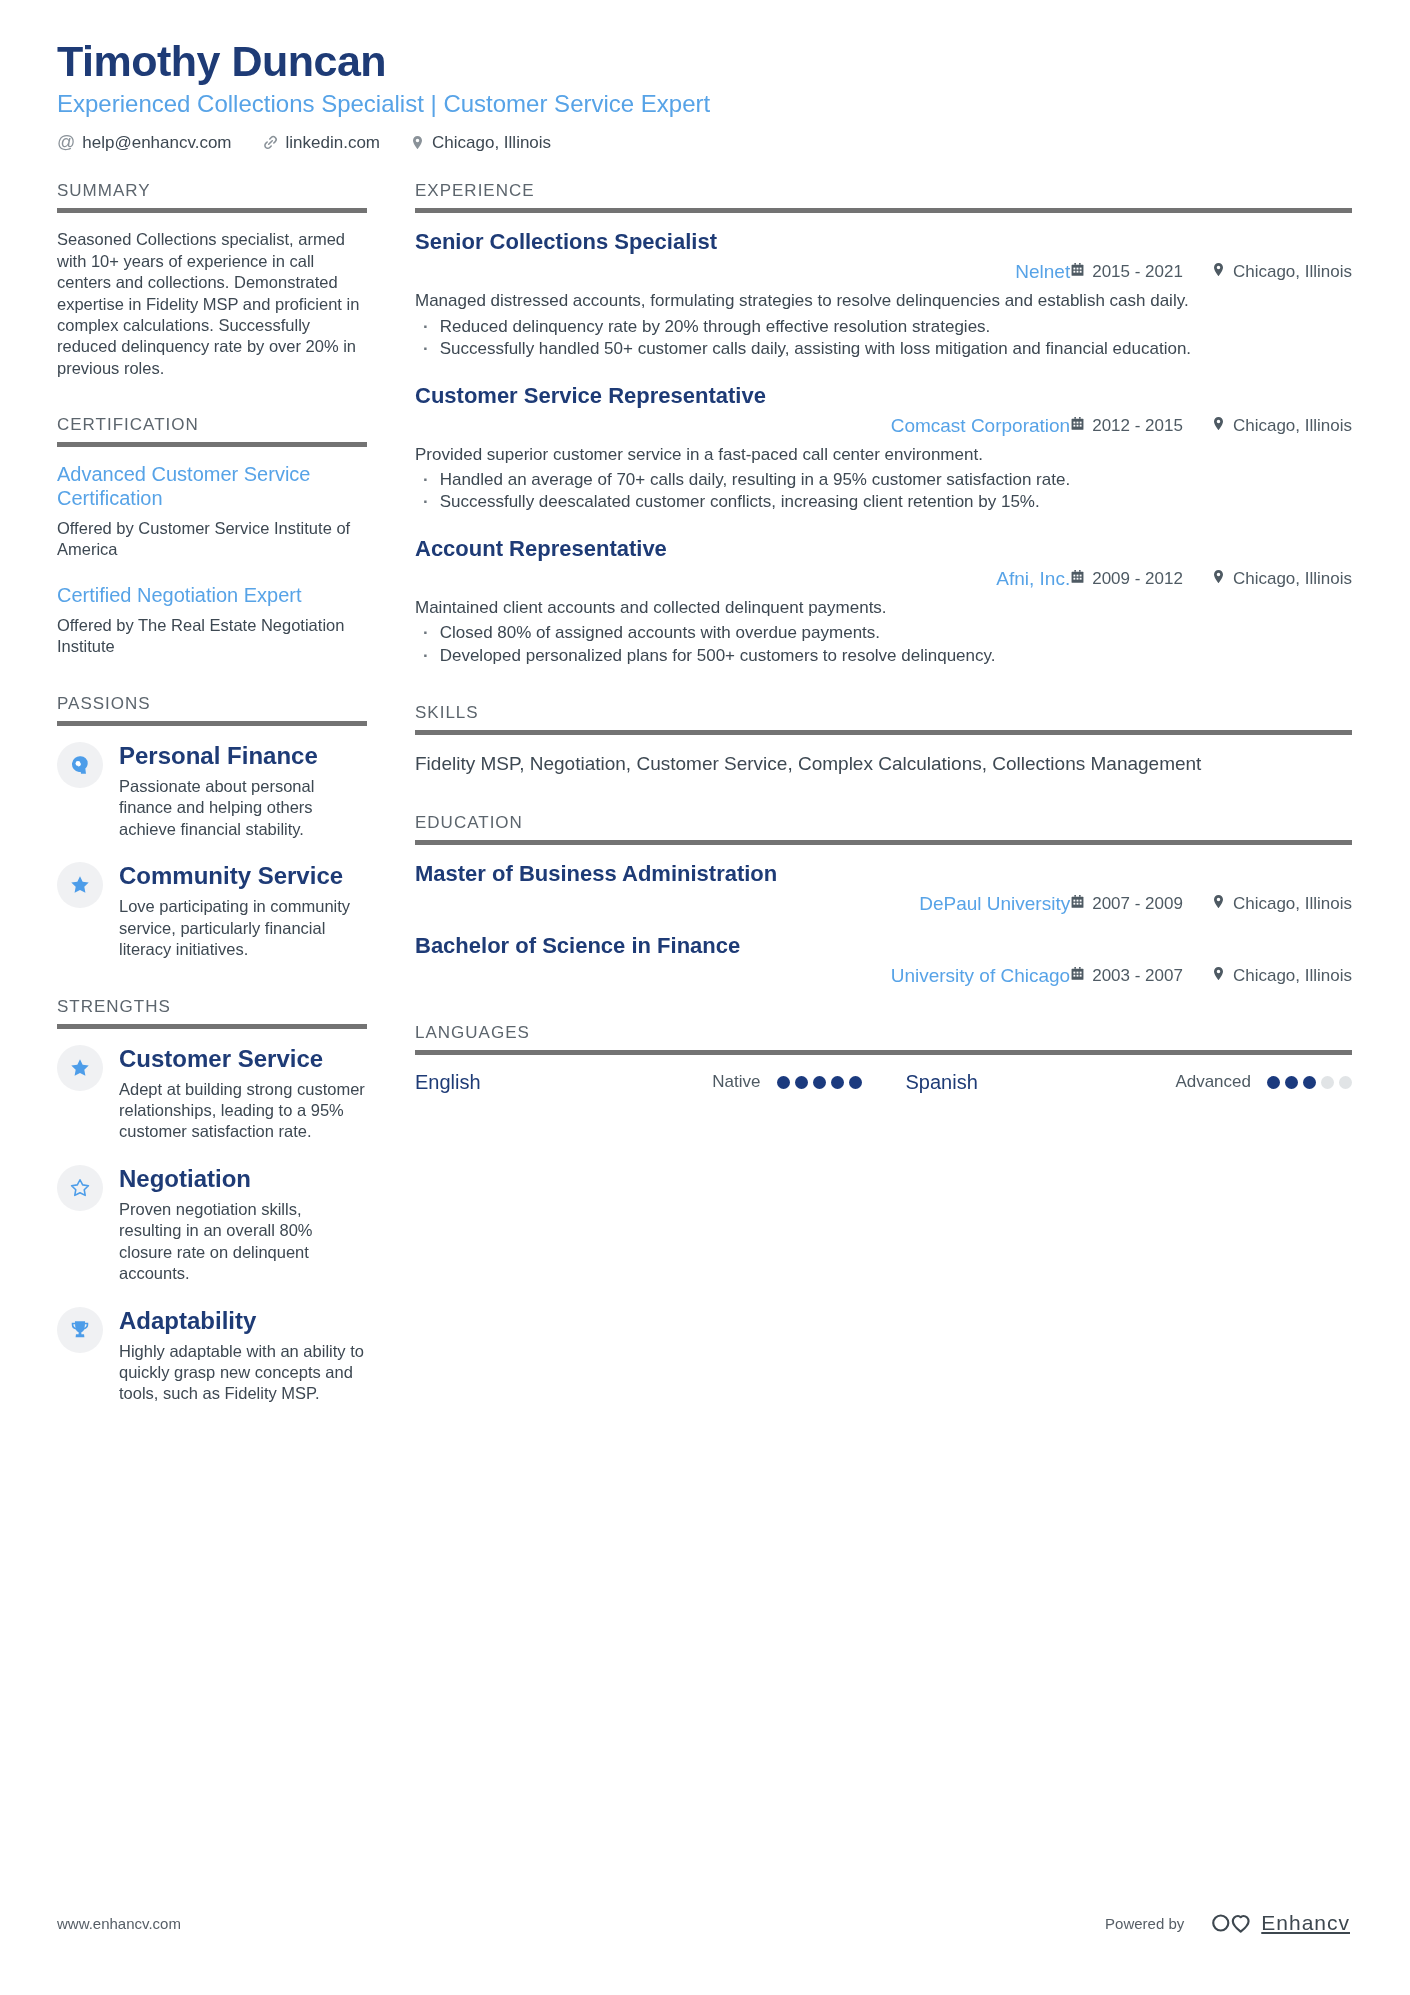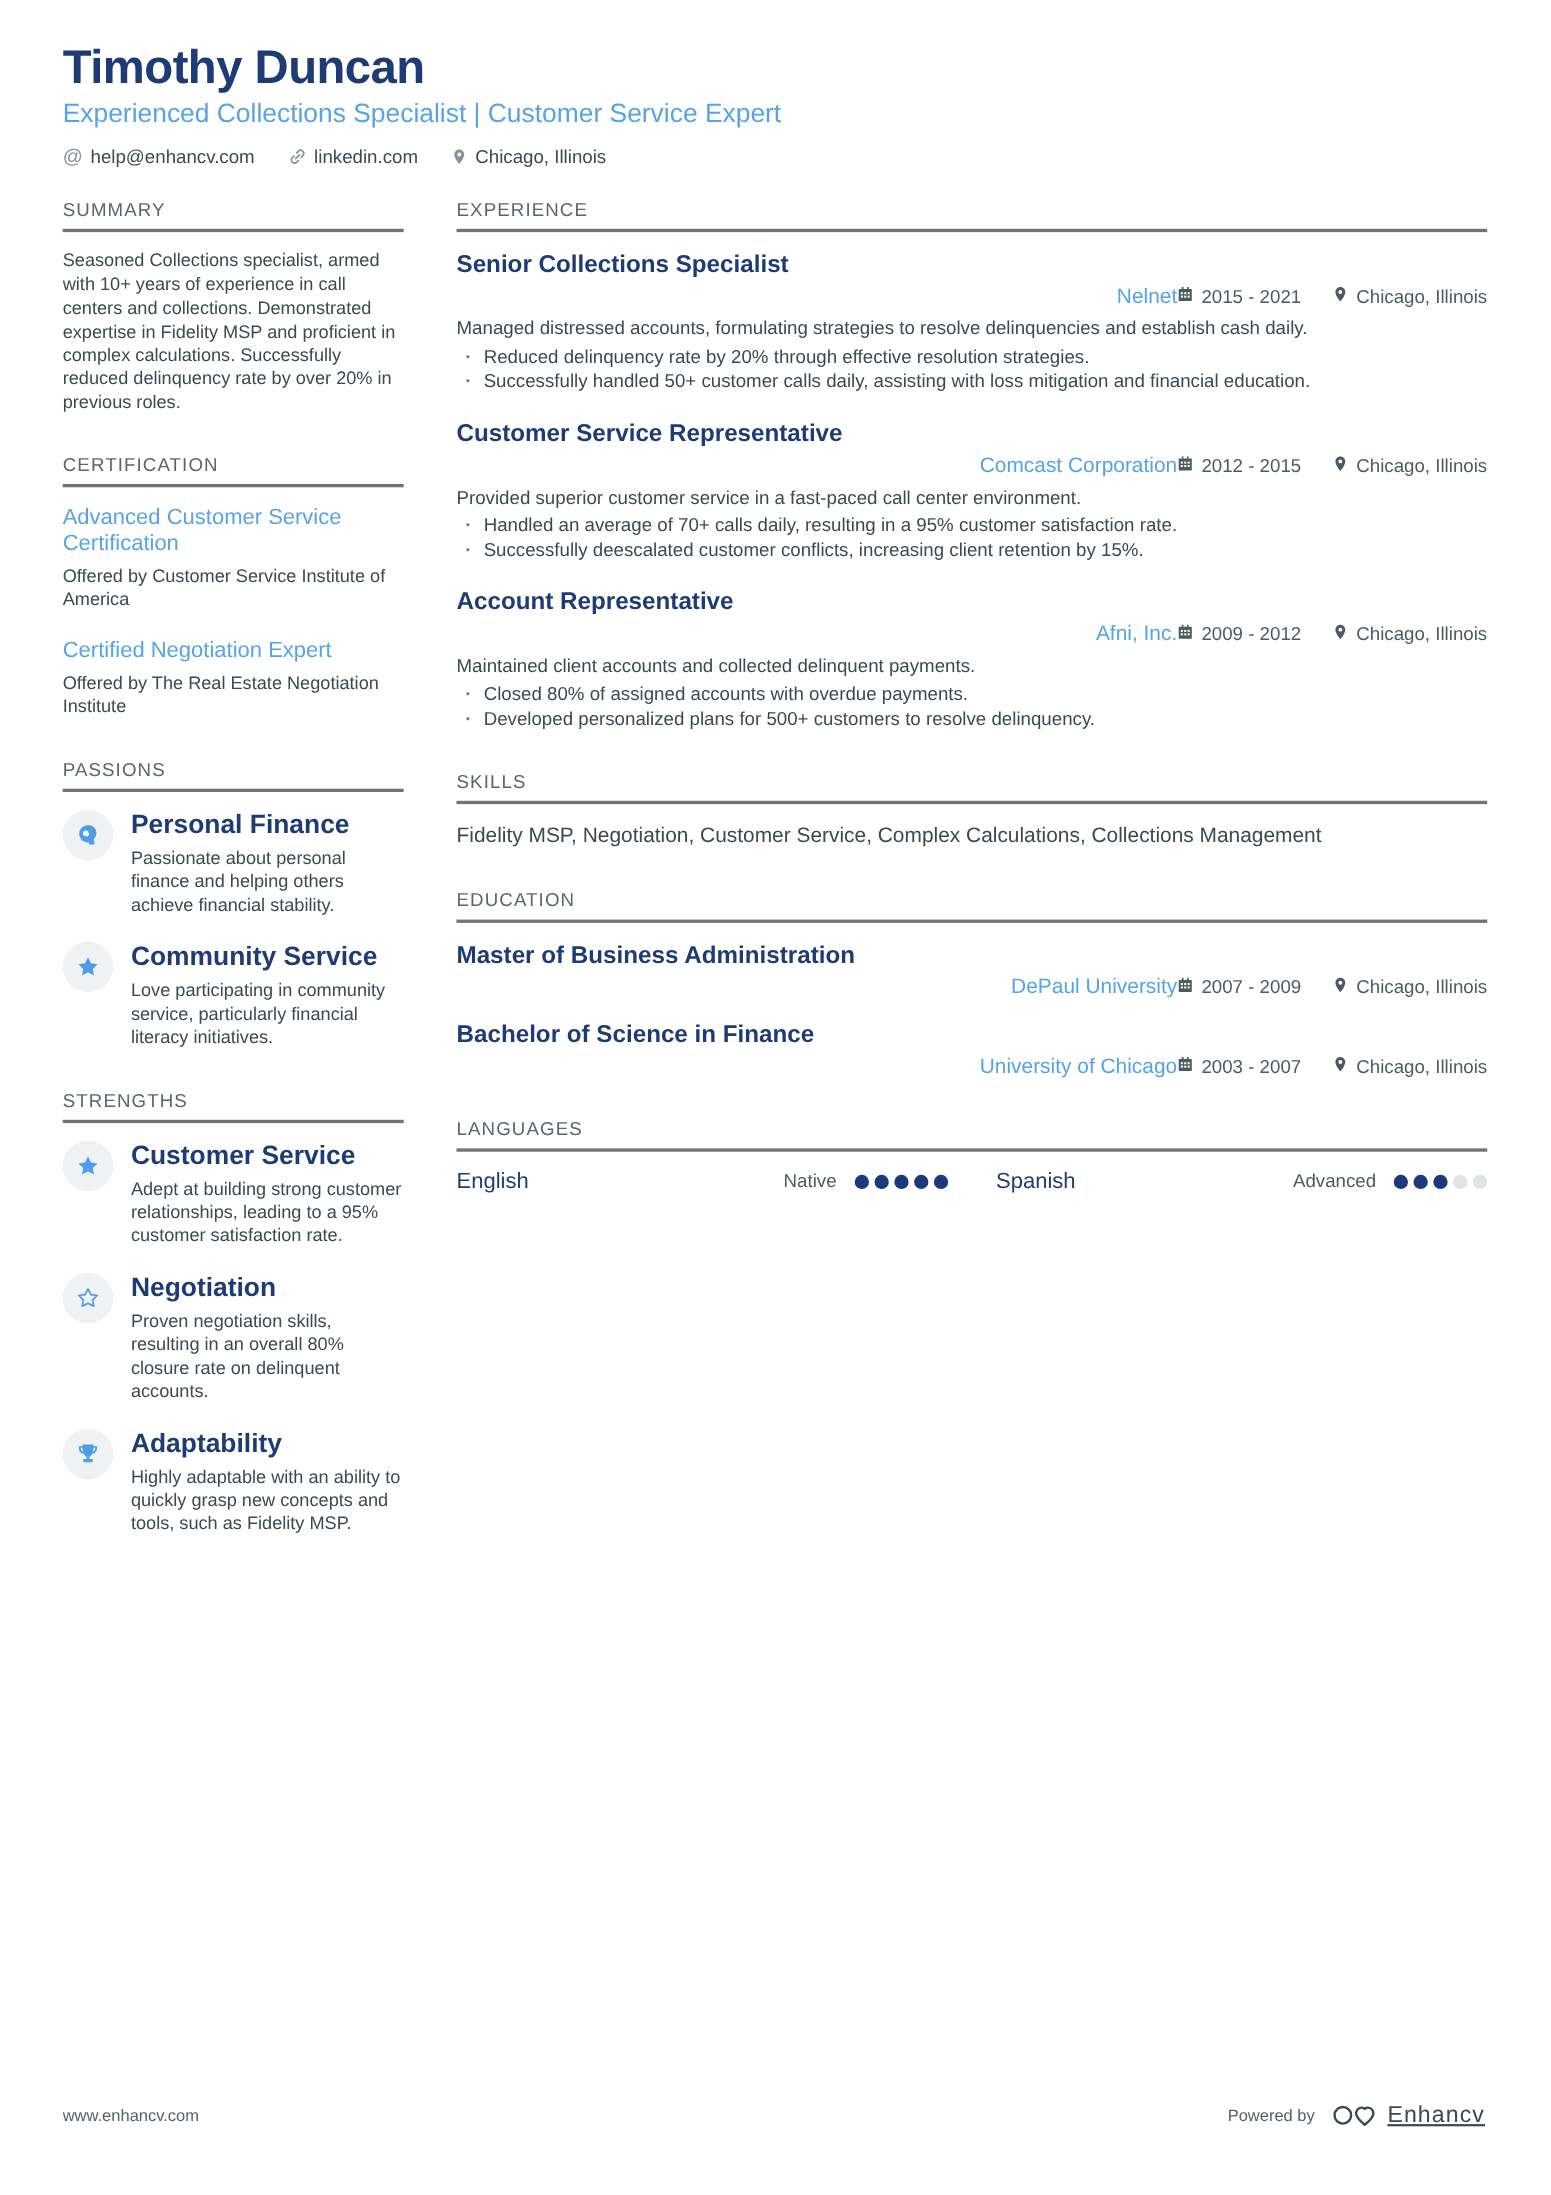--- a/index.html
+++ b/index.html
@@ -21,21 +21,21 @@
   .contact-item .glyph { color:#8a9299; font-size:18px; display:flex; align-items:center; }
 
   
   .cols { display:flex; gap:48px; margin-top:28px; }
   .col-left  { width:310px; flex:none; }
   .col-right { flex:1; min-width:0; }
 
   .section { margin-bottom:36px; }
   .section-h {
     font-size:17px; font-weight:normal; color:#5c656d; letter-spacing:1px;
-    padding-bottom:7px; border-bottom:3px solid #737373; margin-bottom:16px;
+    padding-bottom:7px; border-bottom:5px solid #737373; margin-bottom:16px;
   }
 
   
   .body-text { font-size:16.5px; line-height:1.3; color:#3d4852; }
   .cert-item { margin-bottom:24px; }
   .cert-title { font-size:20px; line-height:1.18; color:#57a3e7; margin-bottom:7px; }
   .cert-desc  { font-size:16.5px; line-height:1.3; color:#3d4852; }
 
   .icon-item { display:flex; gap:16px; margin-bottom:22px; }
   .icon-circle {
@@ -68,21 +68,21 @@
   .dots { display:flex; gap:5px; }
   .dot { width:13px; height:13px; border-radius:50%; background:#e1e4e6; }
   .dot.filled { background:#1b3a7e; }
 
   
   .footer {
     position:absolute; left:57px; right:60px; bottom:58px;
     display:flex; justify-content:space-between; align-items:center;
   }
   .site { font-size:15px; color:#565e66; }
-  .powered { display:flex; align-items:center; gap:14px; }
+  .powered { display:flex; align-items:center; gap:25px; }
   .powered-text { font-size:15px; color:#565e66; }
   .brand { display:flex; align-items:center; gap:8px; color:#3d474f; }
   .brand-text { font-size:21px; letter-spacing:1px;text-decoration:underline; }
 </style>
 </head>
 <body>
 
 <div class="page">
 
   <div>

